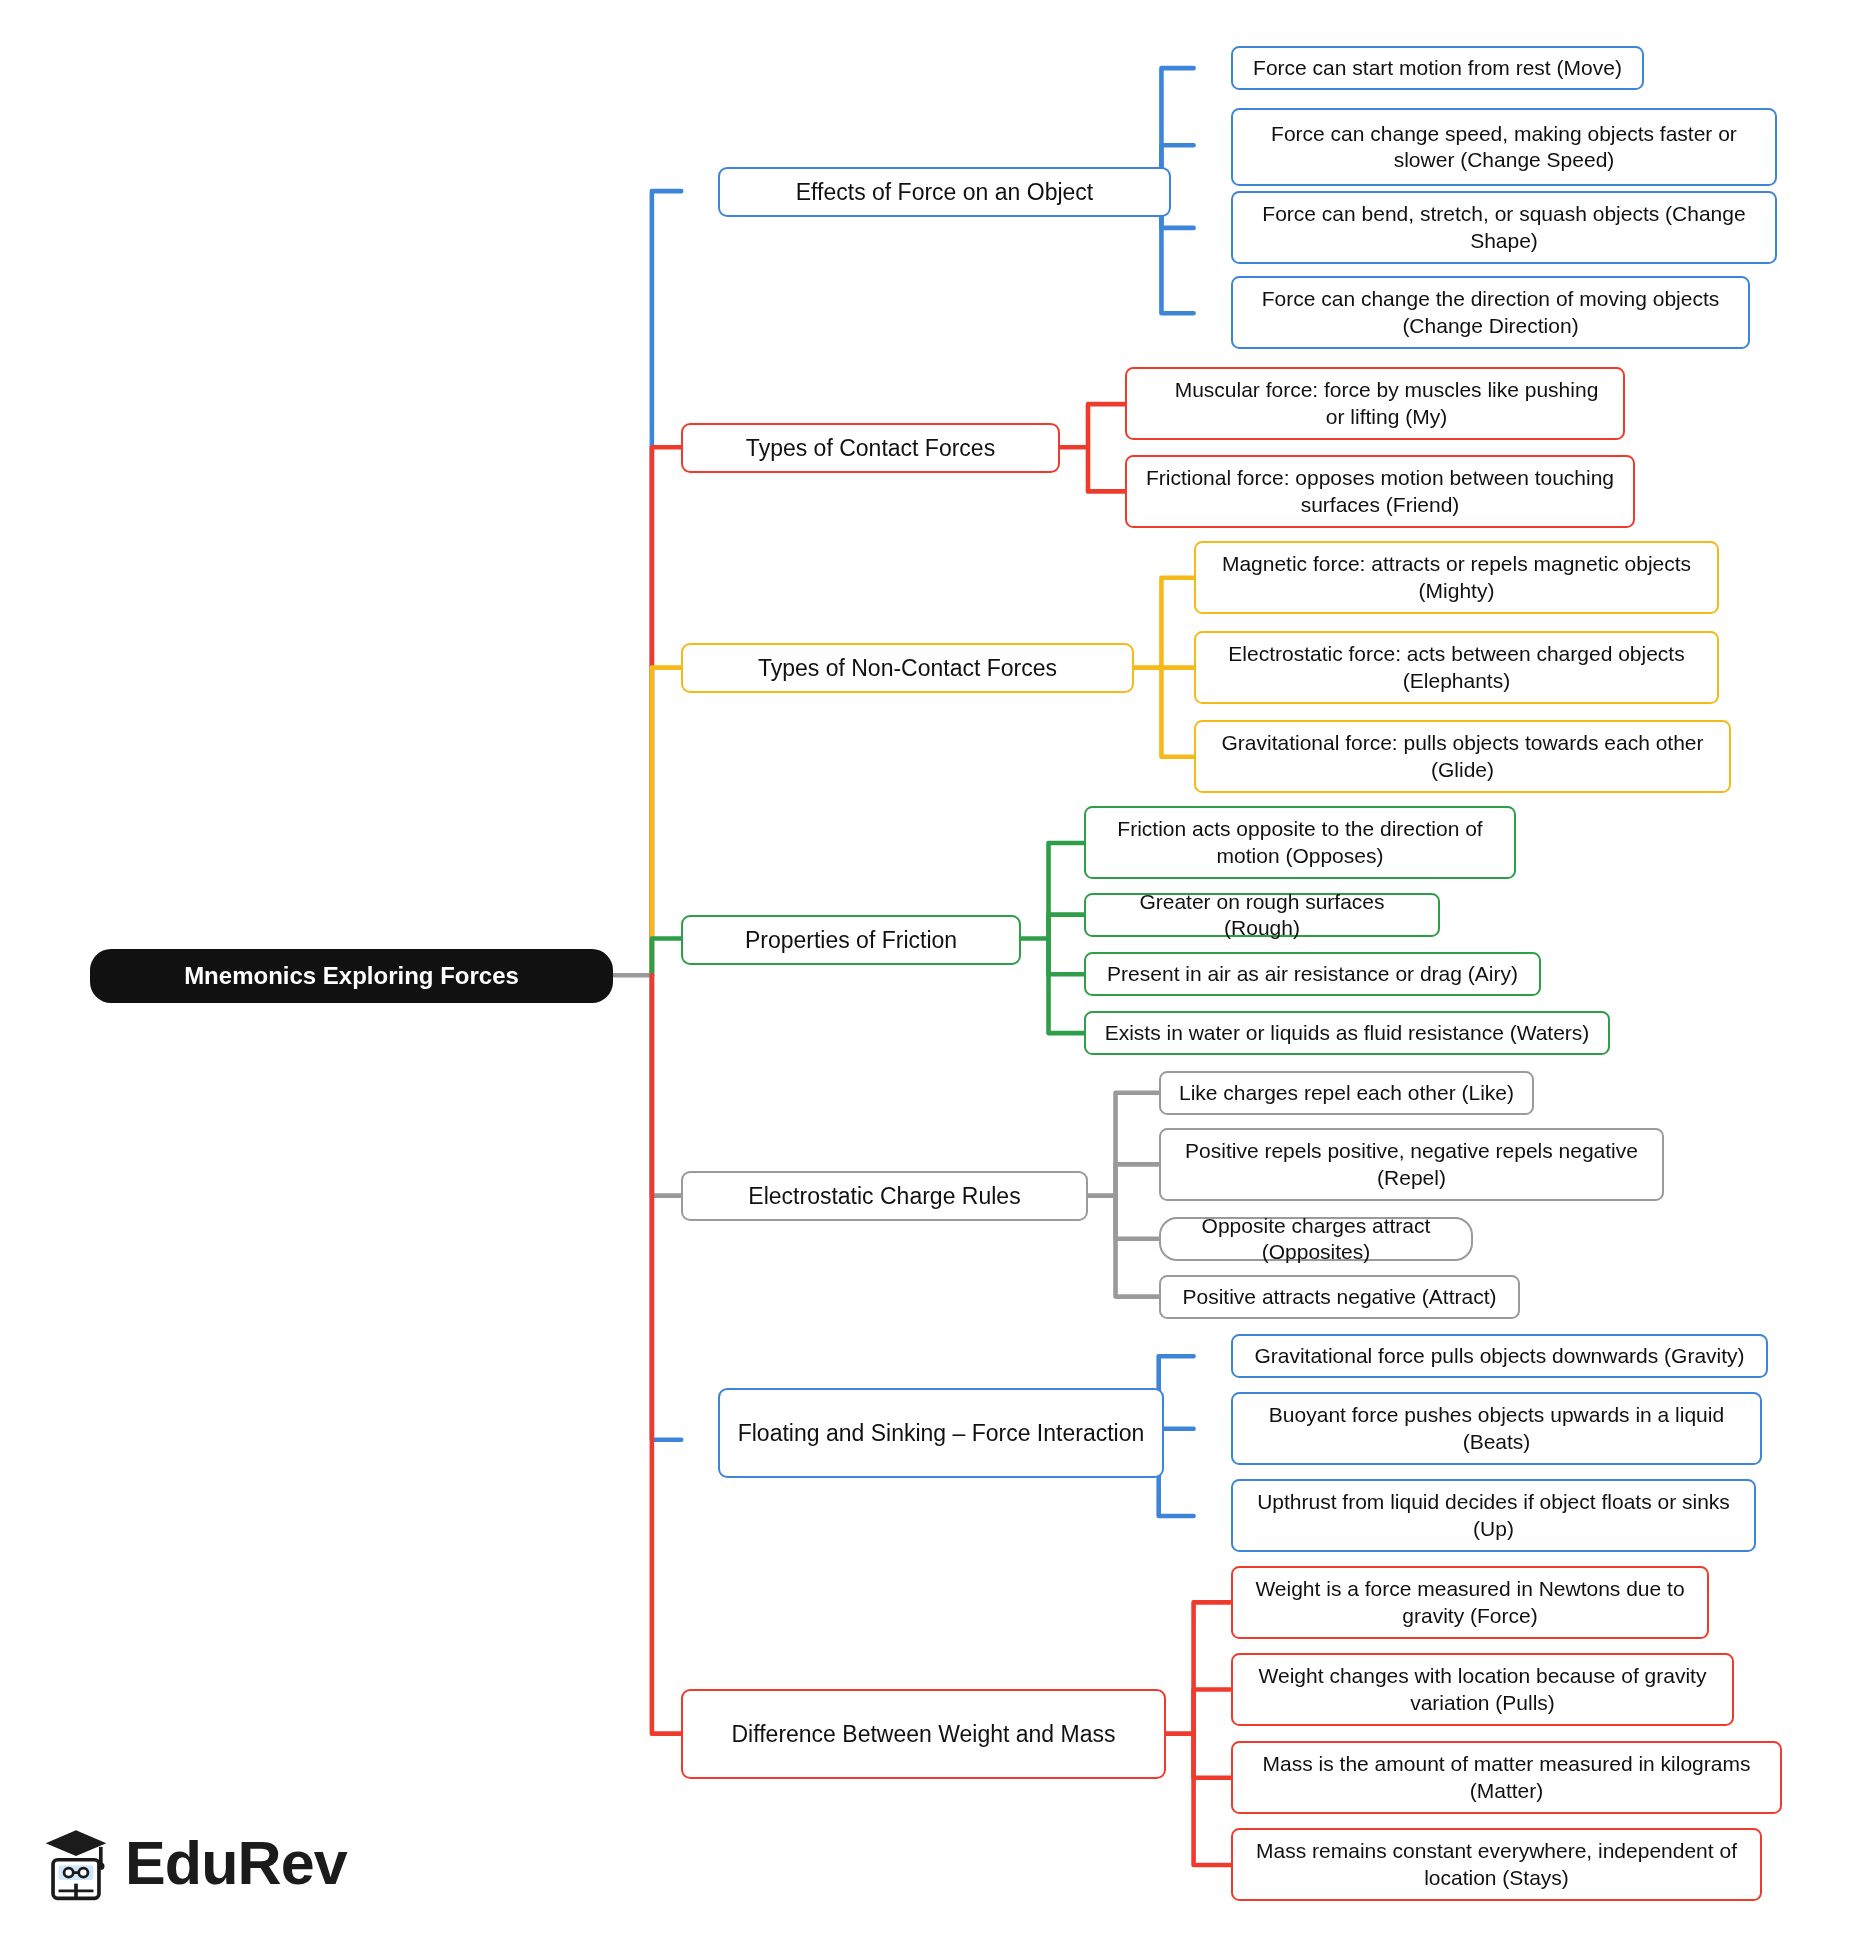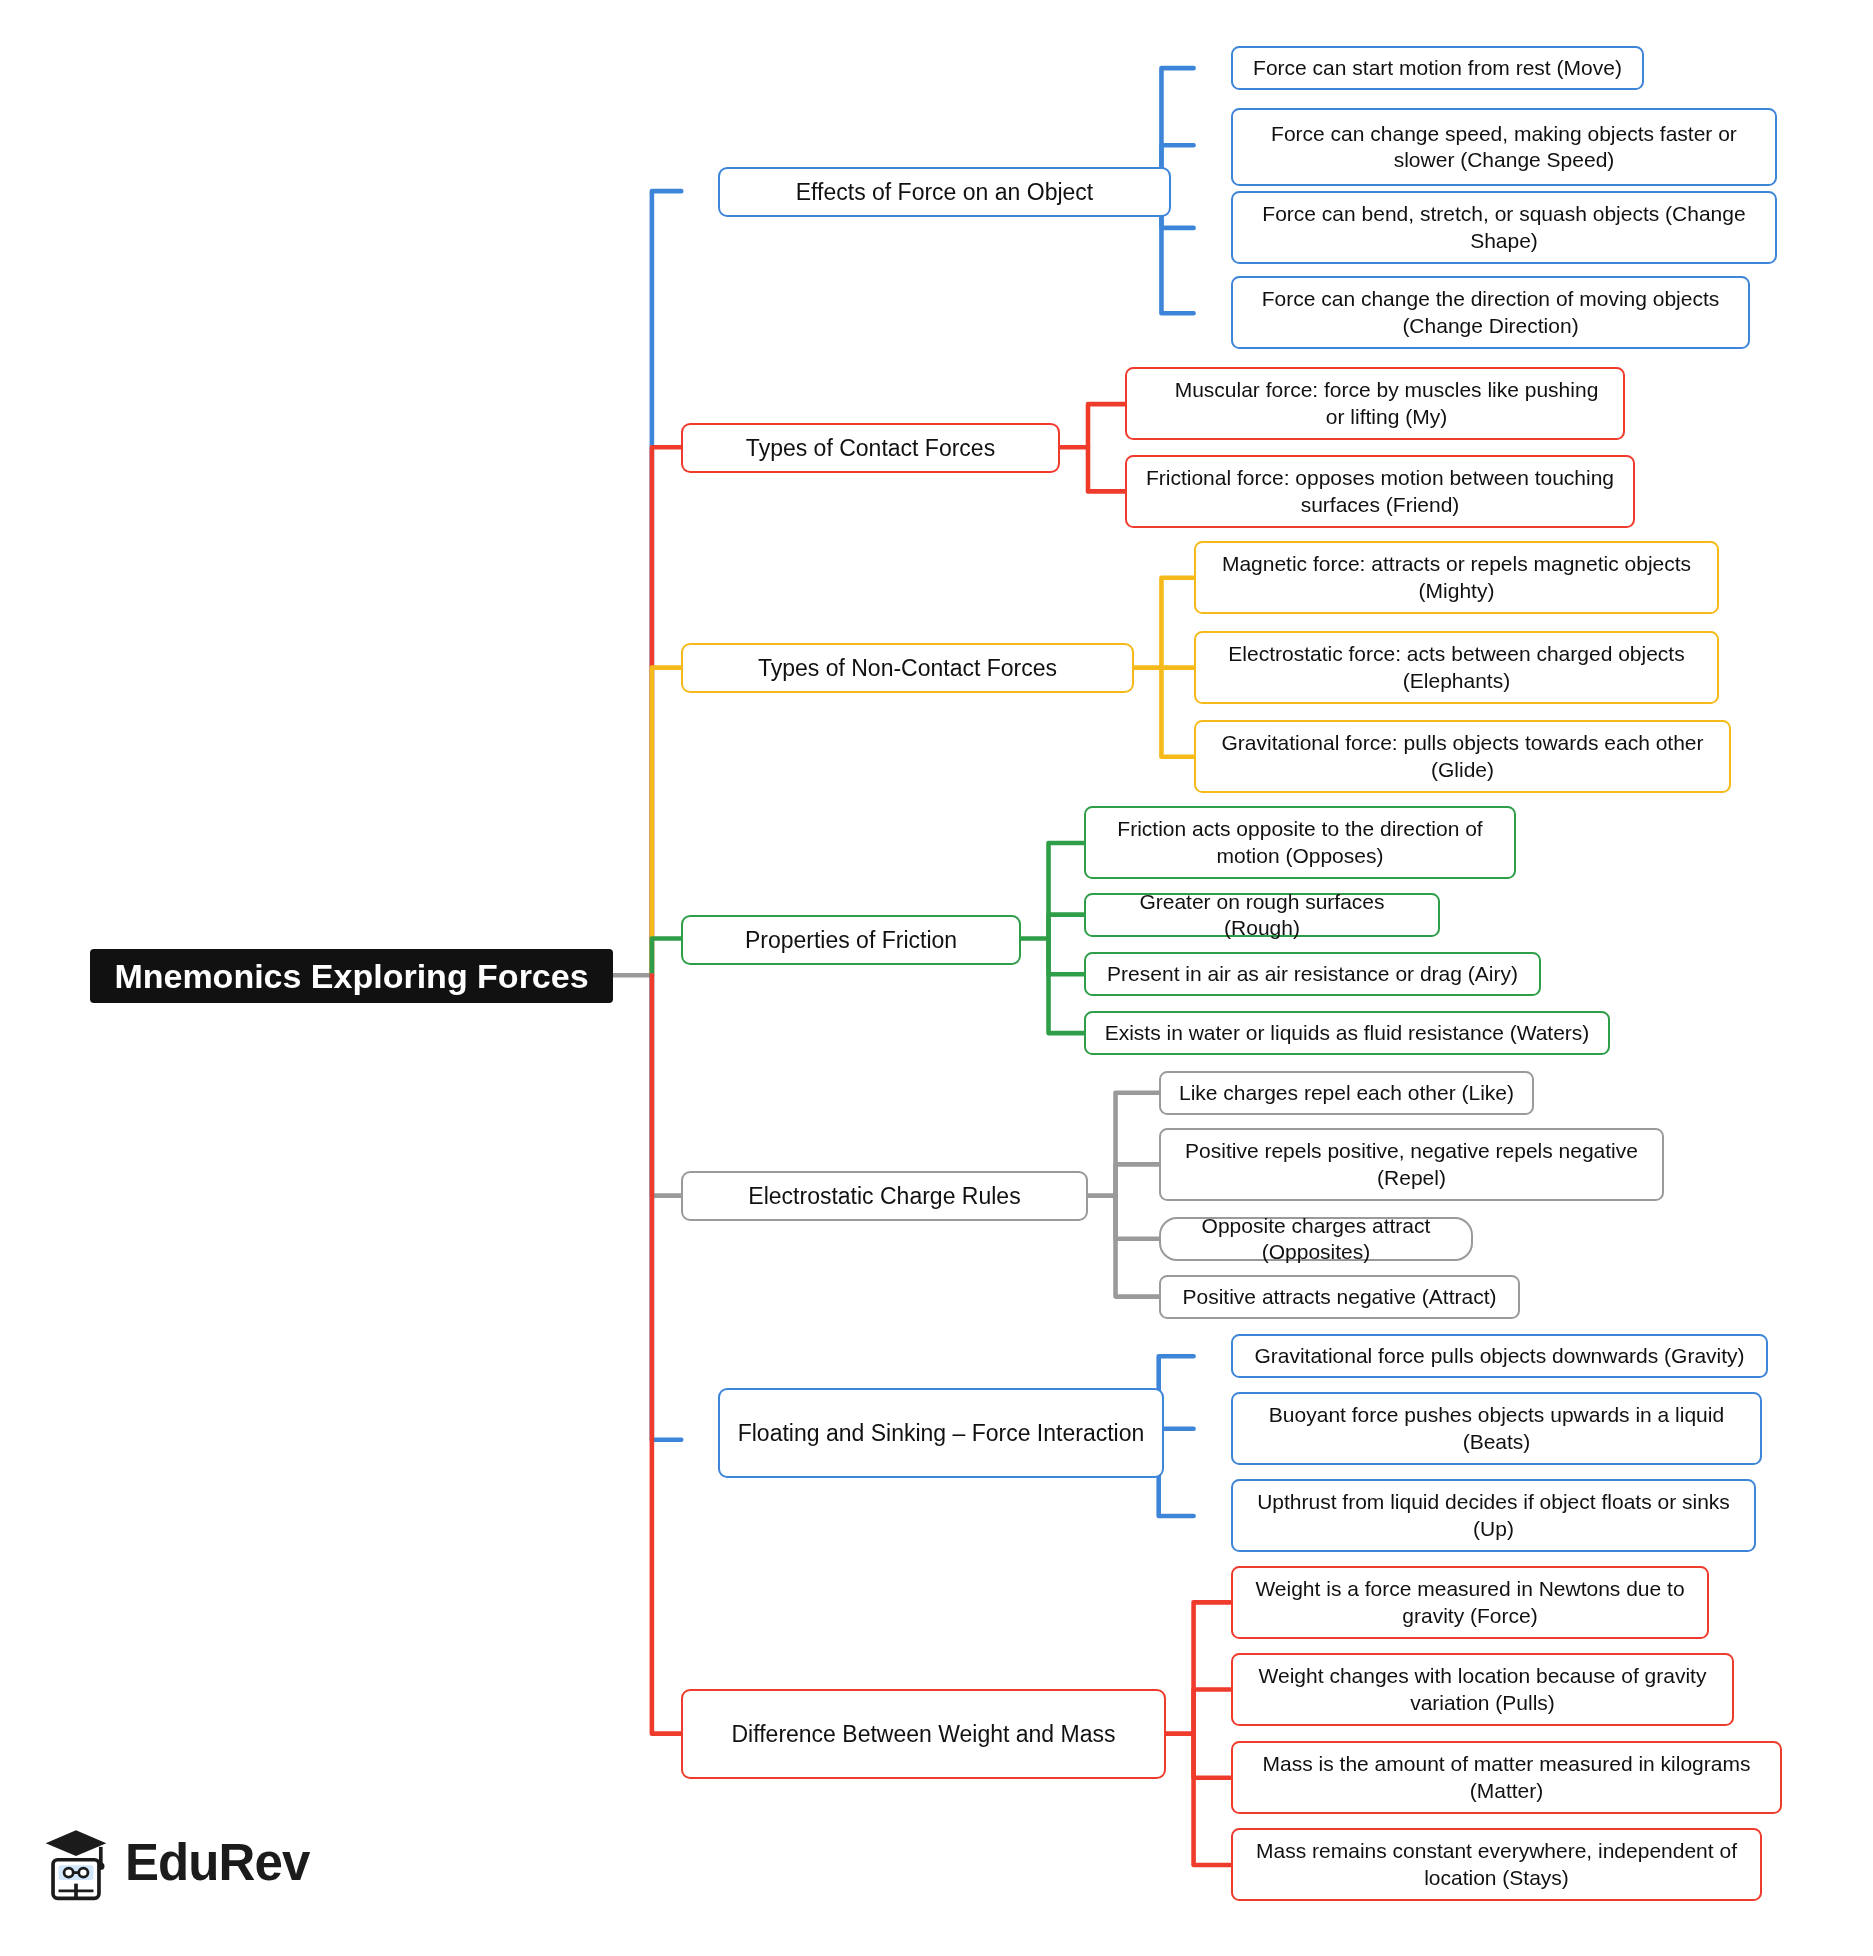--- a/index.html
+++ b/index.html
@@ -32,22 +32,22 @@
     justify-content: center;
     text-align: center;
     background: #ffffff;
     border-radius: 9.2px;
     line-height: 1.25;
   }
   .root {
     background: #111111;
     color: #ffffff;
     font-weight: bold;
-    font-size: 34px;
-    border-radius: 4px;
+    font-size: 24px;
+    border-radius: 21px;
     padding: 0 16.5px;
   }
   .branch {
     border: 2.8px solid #555;
     font-size: 23px;
     color: #111;
     padding: 0 14.7px;
   }
   .leaf {
     border: 2.8px solid #555;
@@ -65,21 +65,21 @@
   #logo {
     position: absolute;
     left: 40px;
     top: 1823px;
     display: flex;
     align-items: center;
     gap: 13px;
   }
   #logo .mark { width: 72px; height: 79px; }
   #logo .word {
-    font-size: 51px;
+    font-size: 61px;
     font-weight: bold;
     letter-spacing: -0.9px;
     color: #1b1b1b;
   }
 </style>
 </head>
 <body>
 
 <div id="canvas">
 

